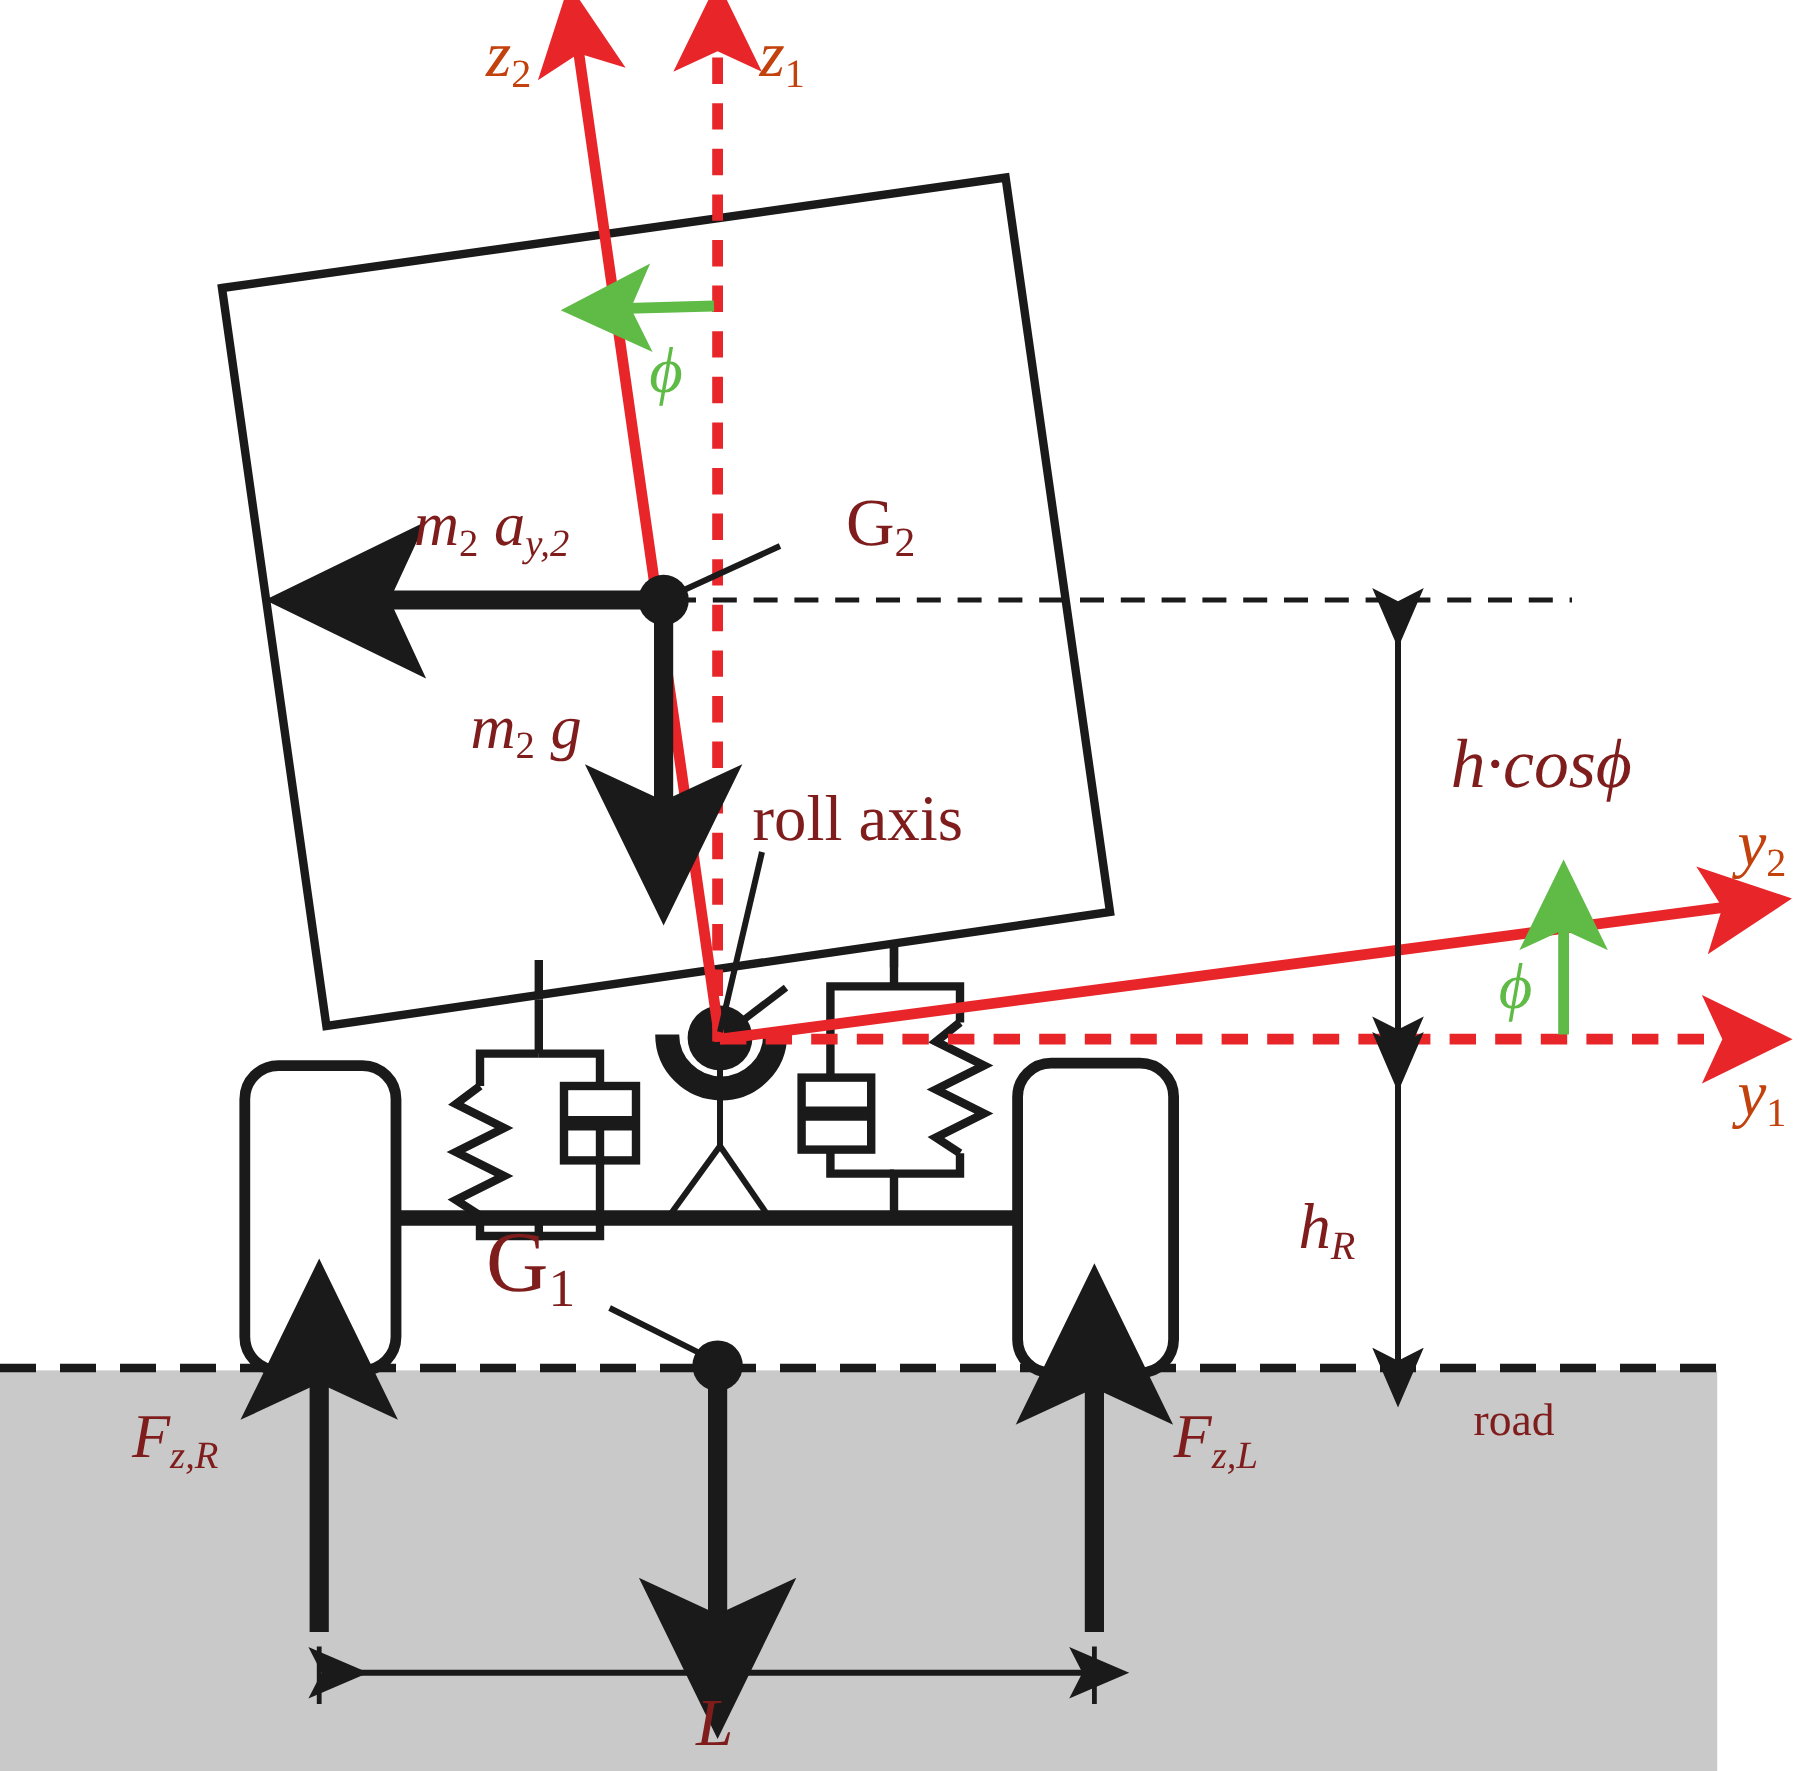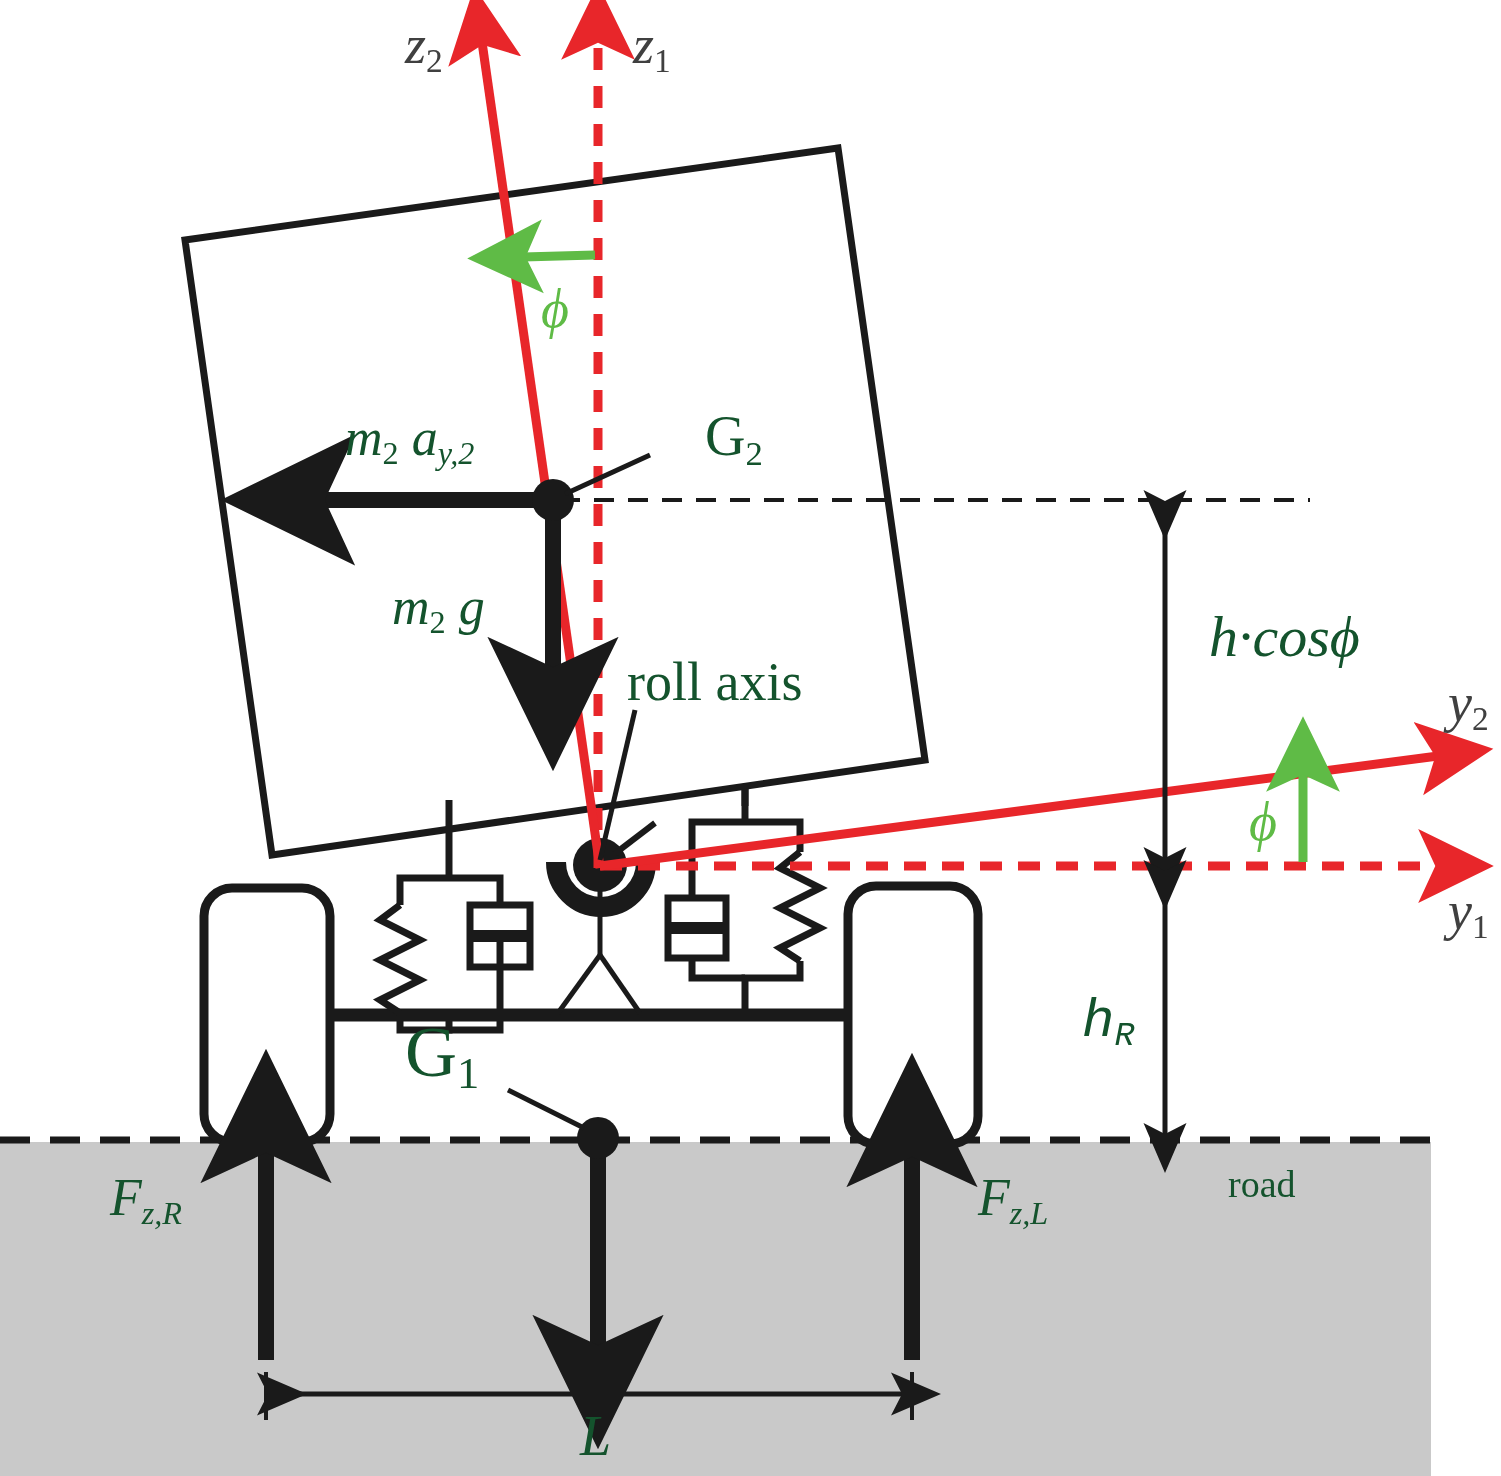--- a/index.html
+++ b/index.html
@@ -1,23 +1,23 @@
 <!DOCTYPE html>
 <html><head>
 <meta charset="utf-8">
 <style>
   html,body{margin:0;padding:0;background:#ffffff;}
   body{font-family:"Liberation Serif",serif;}
   #stage{position:relative;width:1501px;height:1476px;background:#fff;overflow:hidden;}
   #svg{position:absolute;left:0;top:0;width:1501px;height:1476px;}
-  .lbl{position:absolute;white-space:nowrap;font-family:"Liberation Serif",serif;color:#14532d;line-height:1;}
+  .lbl{position:absolute;white-space:nowrap;font-family:"Liberation Serif",serif;color:#7f1d1d;line-height:1;}
   .it{font-style:italic;}
   .sub{font-size:0.62em;vertical-align:-0.28em;font-style:italic;}
   .subn{font-size:0.62em;vertical-align:-0.28em;font-style:normal;}
-  .red{color:#404040;}
+  .red{color:#c2410c;}
   .grn{color:#5fbb46;}
 </style>
 </head>
 <body>
 
 <div id="stage">
 
   <svg id="svg" viewBox="0 0 1501 1476">
     <defs>
       <marker id="ahRed" markerWidth="9" markerHeight="9" refX="2.2" refY="4.5" orient="auto">
@@ -157,21 +157,21 @@
   <div class="lbl" style="left:405px;top:1016px;font-size:72px;">
     <span>G</span><span class="subn">1</span>
   </div>
   <div class="lbl" style="left:627px;top:655px;font-size:54px;">
     <span>roll axis</span>
   </div>
 
   <div class="lbl it" style="left:1209px;top:608px;font-size:58px;text-align:center;">
     <span>h·cos</span><span>ϕ</span>
   </div>
-  <div class="lbl it" style="left:1082px;top:995px;font-size:54px;font-family:Liberation Mono, monospace;">
+  <div class="lbl it" style="left:1082px;top:995px;font-size:54px;">
     <span>h</span><span class="sub">R</span>
   </div>
   <div class="lbl it" style="left:580px;top:1408px;font-size:56px;">
     <span>L</span>
   </div>
 
   <div class="lbl" style="left:1228px;top:1165px;font-size:38px;">
     <span>road</span>
   </div>
 

